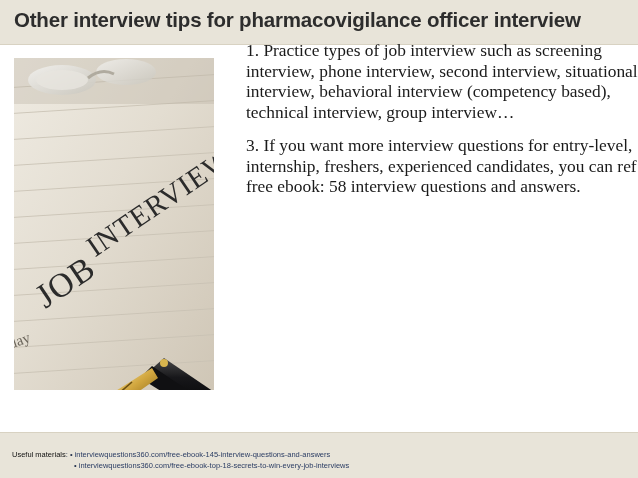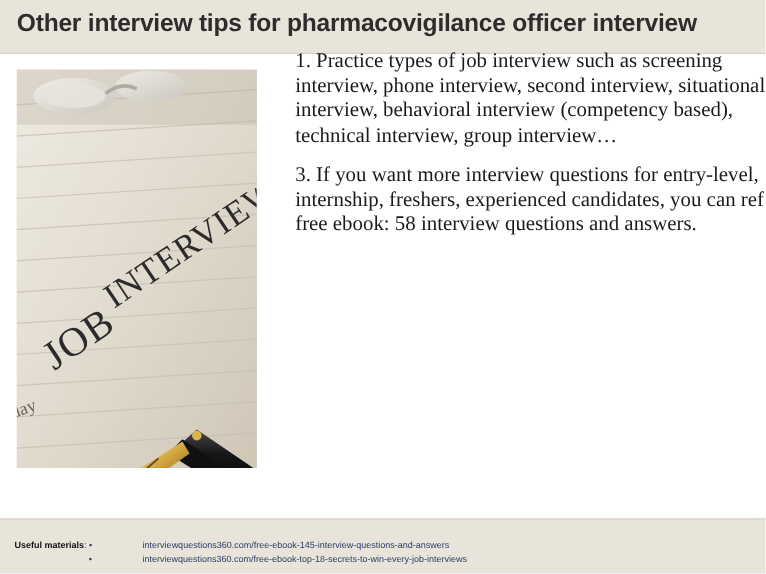--- a/index.html
+++ b/index.html
@@ -91,26 +91,25 @@
     left: 12px;
     top: 16px;
   }
   .footer-line.second {
     position: absolute;
     left: 74px;
     top: 27px;
   }
   .footer-label {
     color: #111111;
-    font-weight: bold;
+    font-weight: normal;
   }
   .footer-link {
     color: #2a3c63;
     text-decoration: none;
-    margin-left: 40px;
   }
 </style>
 </head>
 <body>
 
 <div class="slide">
 
   <div class="title-bar">
     <div class="title-text">Other interview tips for pharmacovigilance officer interview</div>
   </div>

